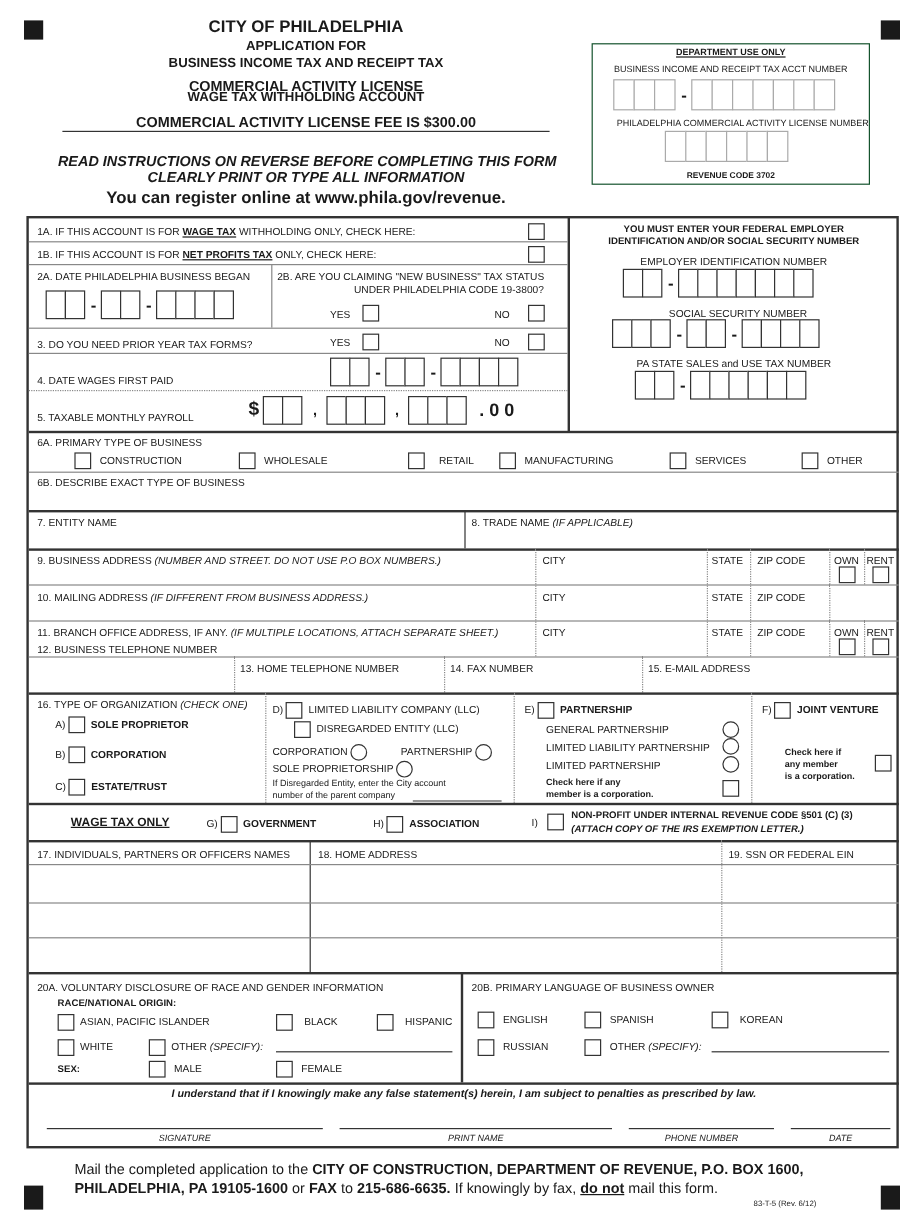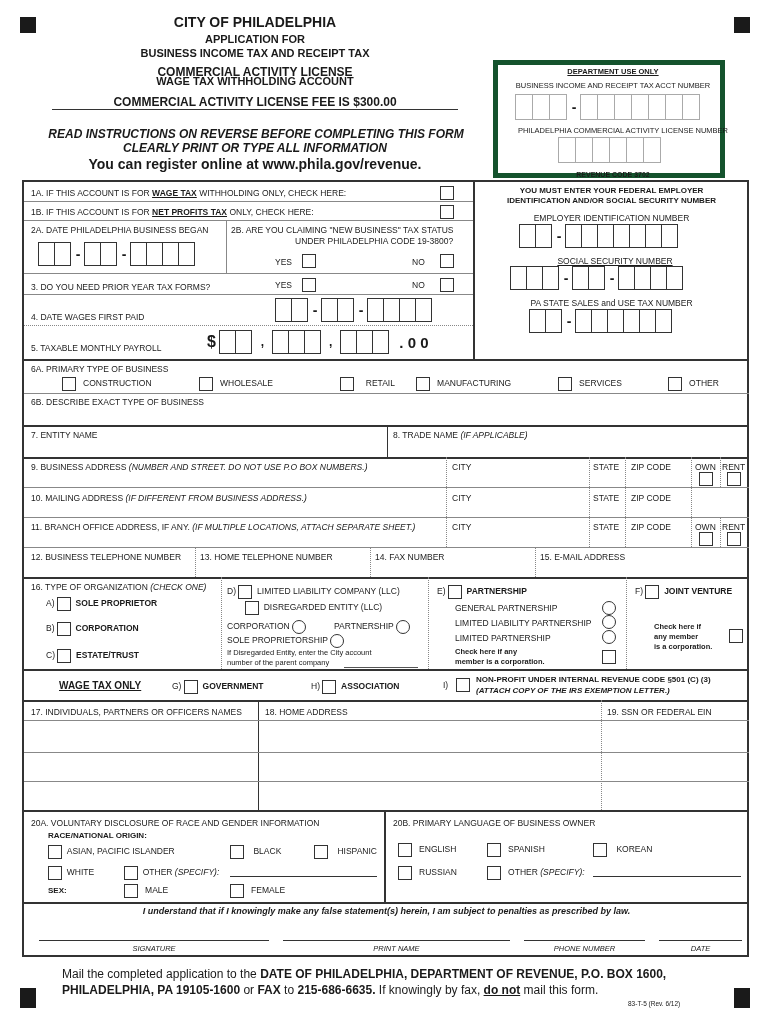--- a/index.html
+++ b/index.html
@@ -37,21 +37,21 @@
 <div class="abs title" style="top:33px;font-size:11px;">APPLICATION FOR</div>
 <div class="abs title" style="top:47px;font-size:11px;">BUSINESS INCOME TAX AND RECEIPT TAX</div>
 <div class="abs title" style="top:65px;font-size:12px;">COMMERCIAL ACTIVITY LICENSE</div>
 <div class="abs title" style="top:75px;font-size:11px;">WAGE TAX WITHHOLDING ACCOUNT</div>
 <div class="abs title" style="top:95px;font-size:12px;">COMMERCIAL ACTIVITY LICENSE FEE IS $300.00</div>
 <div class="abs" style="left:52px;top:109px;width:406px;border-top:1px solid #333;"></div>
 <div class="abs title" style="top:127px;font-size:12px;font-style:italic;left:0;width:512px;">READ INSTRUCTIONS ON REVERSE BEFORE COMPLETING THIS FORM</div>
 <div class="abs title" style="top:141px;font-size:12px;font-style:italic;">CLEARLY PRINT OR TYPE ALL INFORMATION</div>
 <div class="abs title" style="top:156px;font-size:14px;">You can register online at www.phila.gov/revenue.</div>
 
-<div class="abs" style="left:493px;top:36px;width:232px;height:118px;border:5px solid #14532d;margin-top:24px;">
+<div class="abs" style="left:493px;top:36px;width:232px;height:118px;border:1px solid #14532d;">
   <div class="abs u b" style="left:0;width:230px;top:2px;text-align:center;font-size:7.5px;">DEPARTMENT USE ONLY</div>
   <div class="abs" style="left:0;width:230px;top:16px;text-align:center;font-size:7.5px;">BUSINESS INCOME AND RECEIPT TAX ACCT NUMBER</div>
   <div class="abs" style="left:18px;top:29px;">
     <span class="boxes grey">
         <span></span>
         <span></span>
         <span></span>
       </span><span class="dash">-</span><span class="boxes grey">
         <span></span>
         <span></span>
@@ -168,21 +168,21 @@
     </span><span class="dash">-</span><span class="boxes">
       <span></span>
       <span></span>
       <span></span>
       <span></span>
       <span></span>
       <span></span>
       <span></span>
     </span>
 </div>
-<div class="abs" style="left:474px;width:282px;top:256px;text-align:center;font-size:8.5px;text-decoration:underline;">SOCIAL SECURITY NUMBER</div>
+<div class="abs" style="left:474px;width:282px;top:256px;text-align:center;font-size:8.5px;">SOCIAL SECURITY NUMBER</div>
 <div class="abs" style="left:511px;top:266px;">
   <span class="boxes">
       <span></span>
       <span></span>
       <span></span>
     </span><span class="dash">-</span><span class="boxes">
       <span></span>
       <span></span>
     </span><span class="dash">-</span><span class="boxes">
       <span></span>
@@ -256,21 +256,21 @@
 <div class="abs lbl" style="left:631px;top:522px;">ZIP CODE</div>
 <div class="abs lbl" style="left:695px;top:522px;">OWN</div>
 <div class="abs lbl" style="left:722px;top:522px;">RENT</div>
 <span class="cb abs" style="left:699px;top:532px;"></span>
 <span class="cb abs" style="left:727px;top:532px;"></span>
 <div class="hline" style="left:24px;top:547px;width:725px;"></div>
 
 <div class="vline" style="left:195px;top:547px;height:30px;border-left-style:dotted;"></div>
 <div class="vline" style="left:370px;top:547px;height:30px;border-left-style:dotted;"></div>
 <div class="vline" style="left:535px;top:547px;height:30px;border-left-style:dotted;"></div>
-<div class="abs lbl" style="left:31px;top:552px;">12.  BUSINESS TELEPHONE NUMBER</div>
+<div class="abs lbl" style="left:31px;top:536px;">12.  BUSINESS TELEPHONE NUMBER</div>
 <div class="abs lbl" style="left:200px;top:552px;">13.  HOME TELEPHONE NUMBER</div>
 <div class="abs lbl" style="left:375px;top:552px;">14.  FAX NUMBER</div>
 <div class="abs lbl" style="left:540px;top:552px;">15.  E-MAIL ADDRESS</div>
 <div class="hthick" style="left:24px;top:577px;width:725px;"></div>
 
 <div class="vline" style="left:221px;top:577px;height:92px;border-left-style:dotted;"></div>
 <div class="vline" style="left:428px;top:577px;height:92px;border-left-style:dotted;"></div>
 <div class="vline" style="left:626px;top:577px;height:92px;border-left-style:dotted;"></div>
 
 <div class="abs lbl" style="left:31px;top:582px;"><span>16.  TYPE OF ORGANIZATION  </span><span class="i">(CHECK ONE)</span></div>
@@ -358,15 +358,15 @@
 <div class="abs b i" style="left:24px;width:725px;top:906px;text-align:center;font-size:9px;">I understand that if I knowingly make any false statement(s) herein, I am subject to penalties as prescribed by law.</div>
 <div class="sigline" style="left:39px;top:940px;width:230px;"></div>
 <div class="siglbl" style="left:39px;width:230px;top:944px;">SIGNATURE</div>
 <div class="sigline" style="left:283px;top:940px;width:227px;"></div>
 <div class="siglbl" style="left:283px;width:227px;top:944px;">PRINT NAME</div>
 <div class="sigline" style="left:524px;top:940px;width:121px;"></div>
 <div class="siglbl" style="left:524px;width:121px;top:944px;">PHONE NUMBER</div>
 <div class="sigline" style="left:659px;top:940px;width:83px;"></div>
 <div class="siglbl" style="left:659px;width:83px;top:944px;">DATE</div>
 
-<div class="abs" style="left:62px;top:967px;font-size:12px;white-space:nowrap;"><span>Mail the completed application to the </span><span class="b">DATE OF PHILADELPHIA, DEPARTMENT OF REVENUE, P.O. BOX 1600,</span></div>
+<div class="abs" style="left:62px;top:967px;font-size:12px;white-space:nowrap;"><span>Mail the completed application to the </span><span class="b">CITY OF CONSTRUCTION, DEPARTMENT OF REVENUE, P.O. BOX 1600,</span></div>
 <div class="abs" style="left:62px;top:983px;font-size:12px;white-space:nowrap;"><span class="b">PHILADELPHIA, PA 19105-1600</span><span> or </span><span class="b">FAX</span><span> to </span><span class="b">215-686-6635.</span><span>  If knowingly by fax, </span><span class="b u">do not</span><span> mail this form.</span></div>
 <div class="abs" style="left:628px;top:1000px;font-size:6.5px;">83-T-5 (Rev. 6/12)</div>
 
 </body></html>

